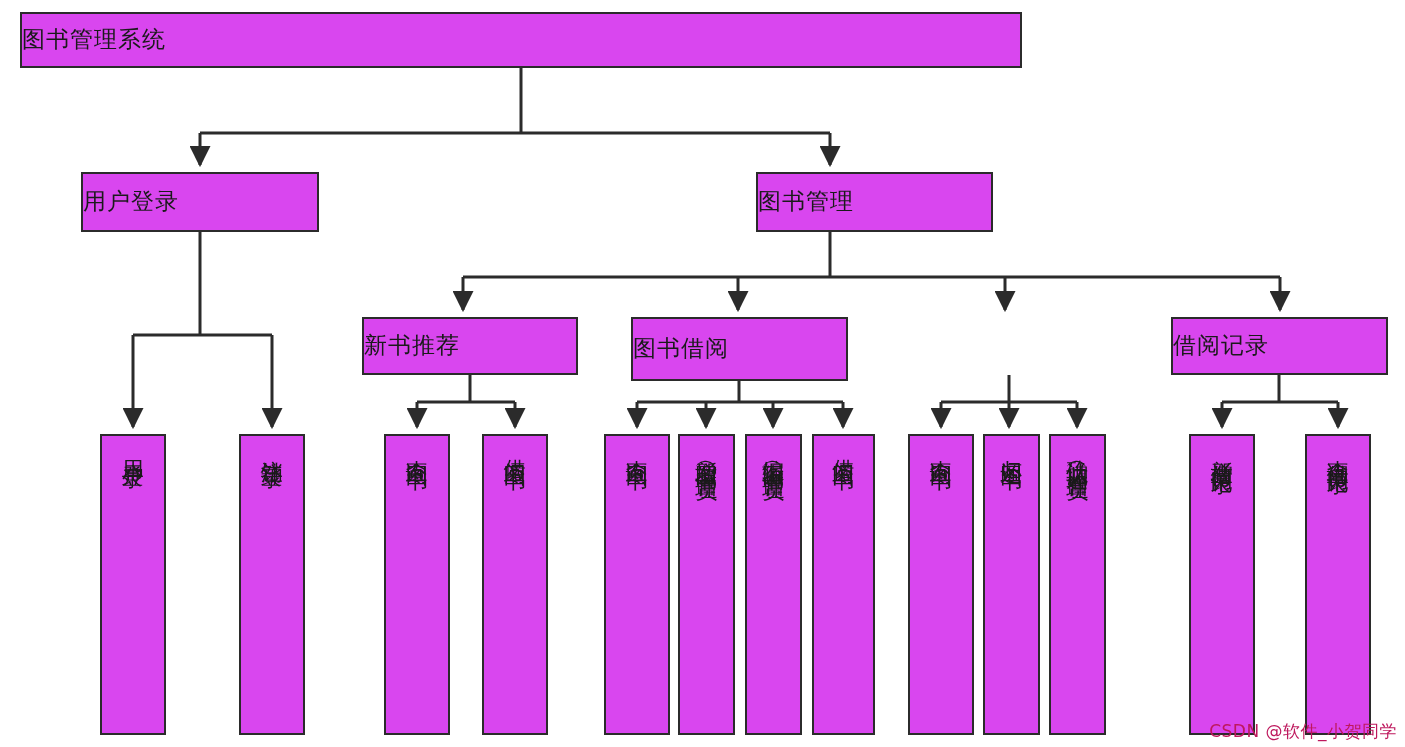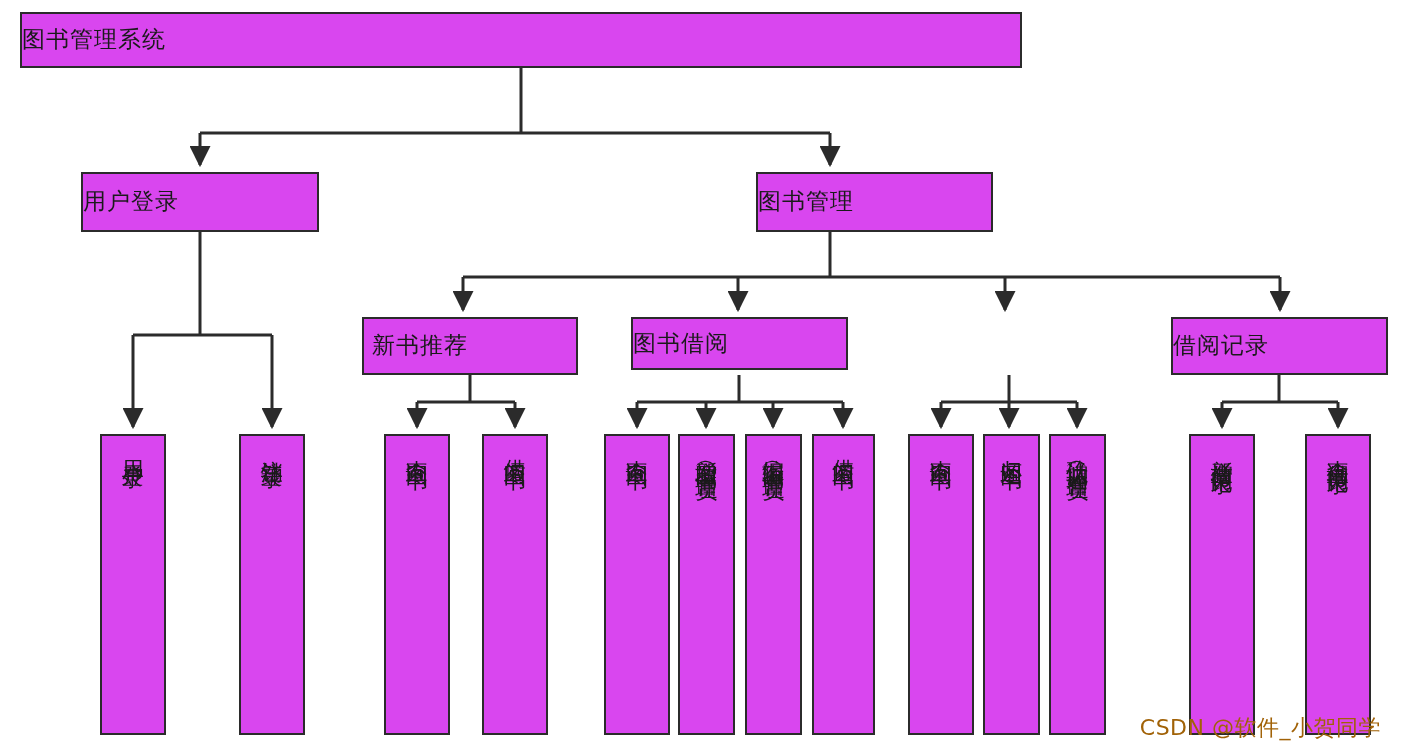--- a/index.html
+++ b/index.html
@@ -48,24 +48,24 @@
     line-height: 1.15;
     padding: 6px 0;
   }
   .node.vert .vtext {
     writing-mode: vertical-rl;
     text-orientation: upright;
     white-space: nowrap;
   }
   #watermark {
     position: absolute;
-    right: 24px;
+    right: 8px;
     bottom: 4px;
-    font-size: 22px;
-    color: #a16207;
+    font-size: 17px;
+    color: #be185d;
     letter-spacing: 0.5px;
     white-space: nowrap;
   }
 </style>
 </head>
 <body>
 
 <div id="diagram-root">
 
   <svg id="wires" viewBox="0 0 1405 747" width="1405" height="747">
@@ -122,24 +122,24 @@
     <span>图书管理系统</span>
   </div>
 
   <div class="node horiz" style="left:81px; top:172px; width:238px; height:60px;">
     <span>用户登录</span>
   </div>
   <div class="node horiz" style="left:712px; top:172px; width:237px; height:60px;margin-left:44px;">
     <span>图书管理</span>
   </div>
 
-  <div class="node horiz" style="left:362px; top:317px; width:216px; height:58px;padding-left:8px;">
+  <div class="node horiz" style="left:362px; top:317px; width:216px; height:58px;">
     <span>新书推荐</span>
   </div>
-  <div class="node horiz" style="left:631px; top:317px; width:217px; height:53px;">
+  <div class="node horiz" style="left:631px; top:317px; width:217px; height:64px;">
     <span>图书借阅</span>
   </div>
   <div class="node horiz" style="left:1171px; top:317px; width:217px; height:58px;">
     <span>借阅记录</span>
   </div>
 
   <div class="node vert" style="left:100px; top:434px; width:66px; height:301px;">
     <span class="vtext">用户登录</span>
   </div>
   <div class="node vert" style="left:239px; top:434px; width:66px; height:301px;">

